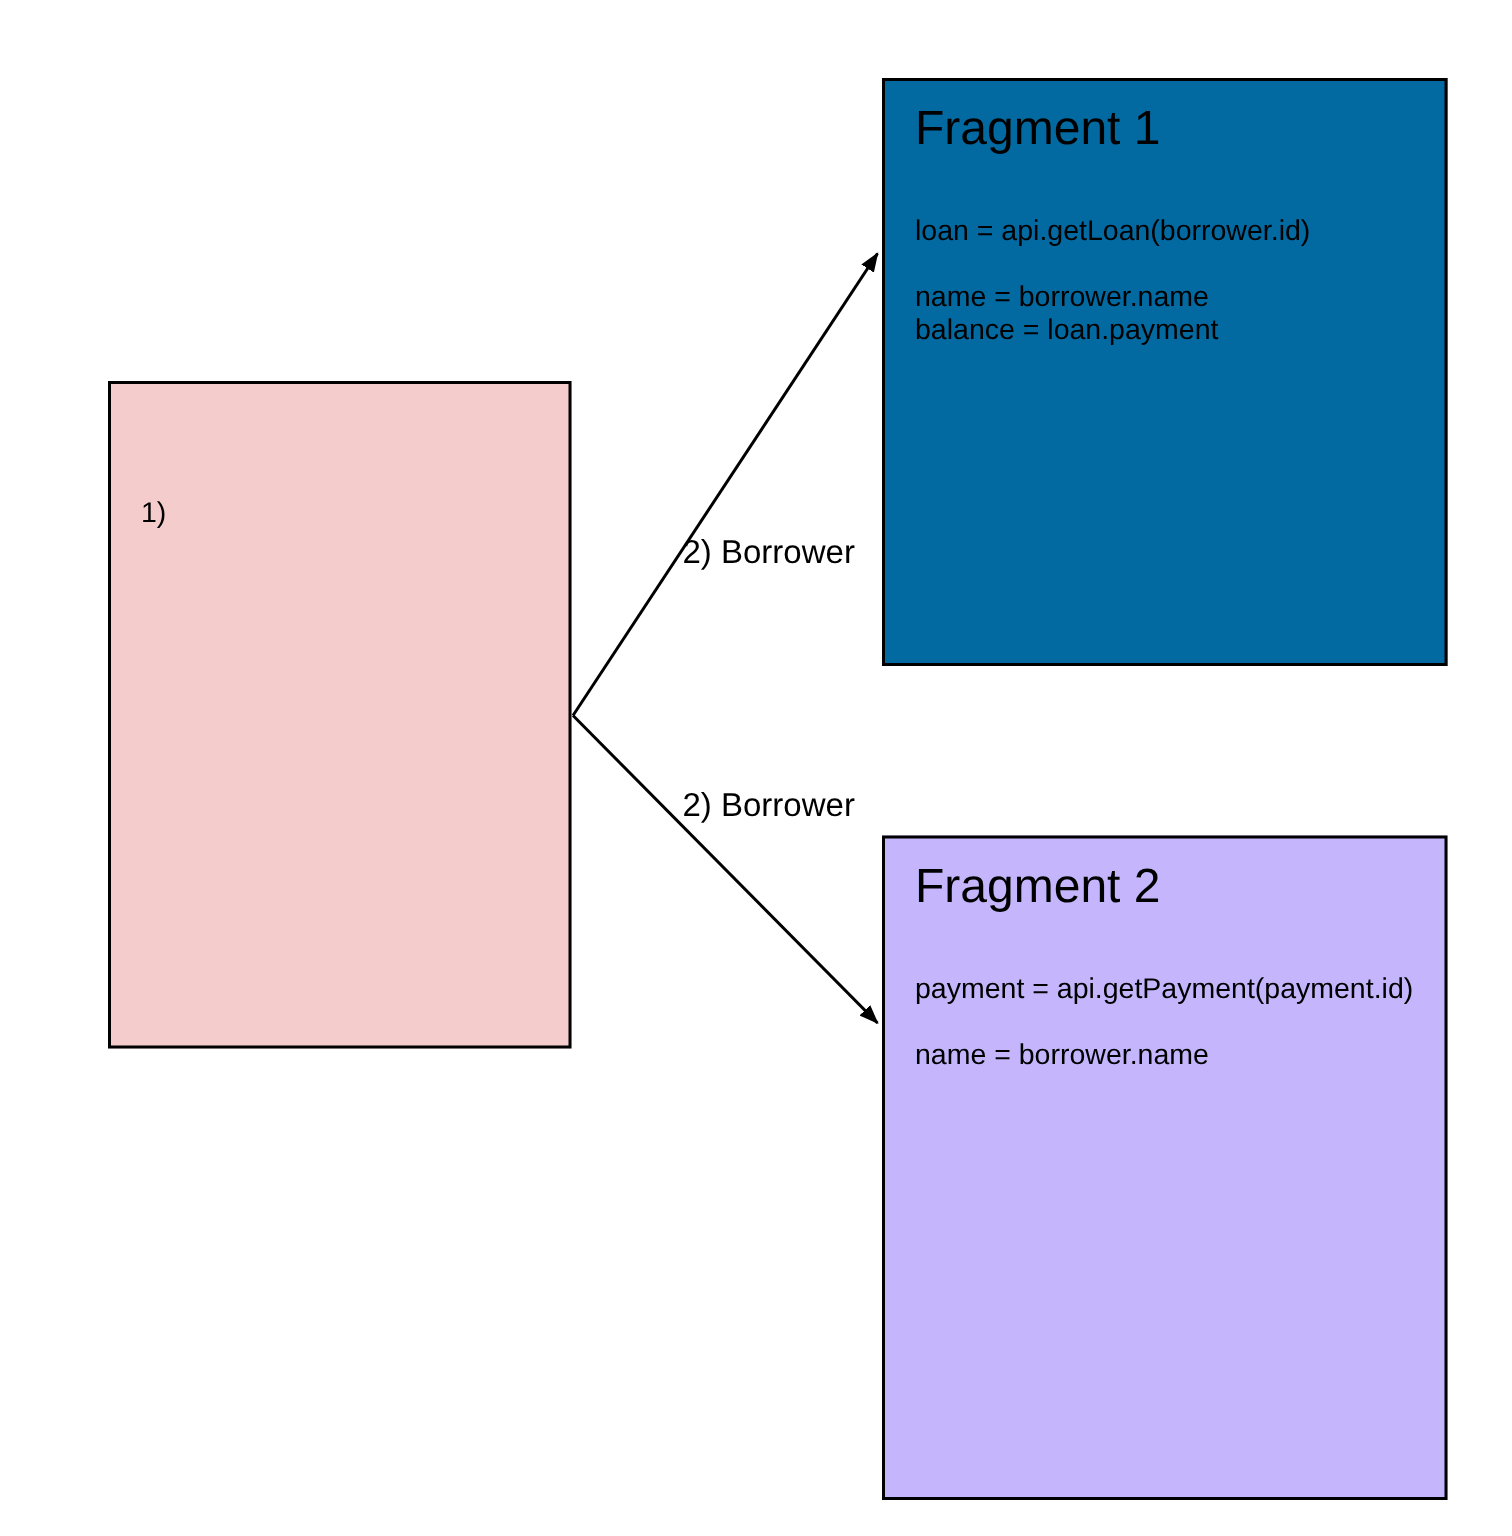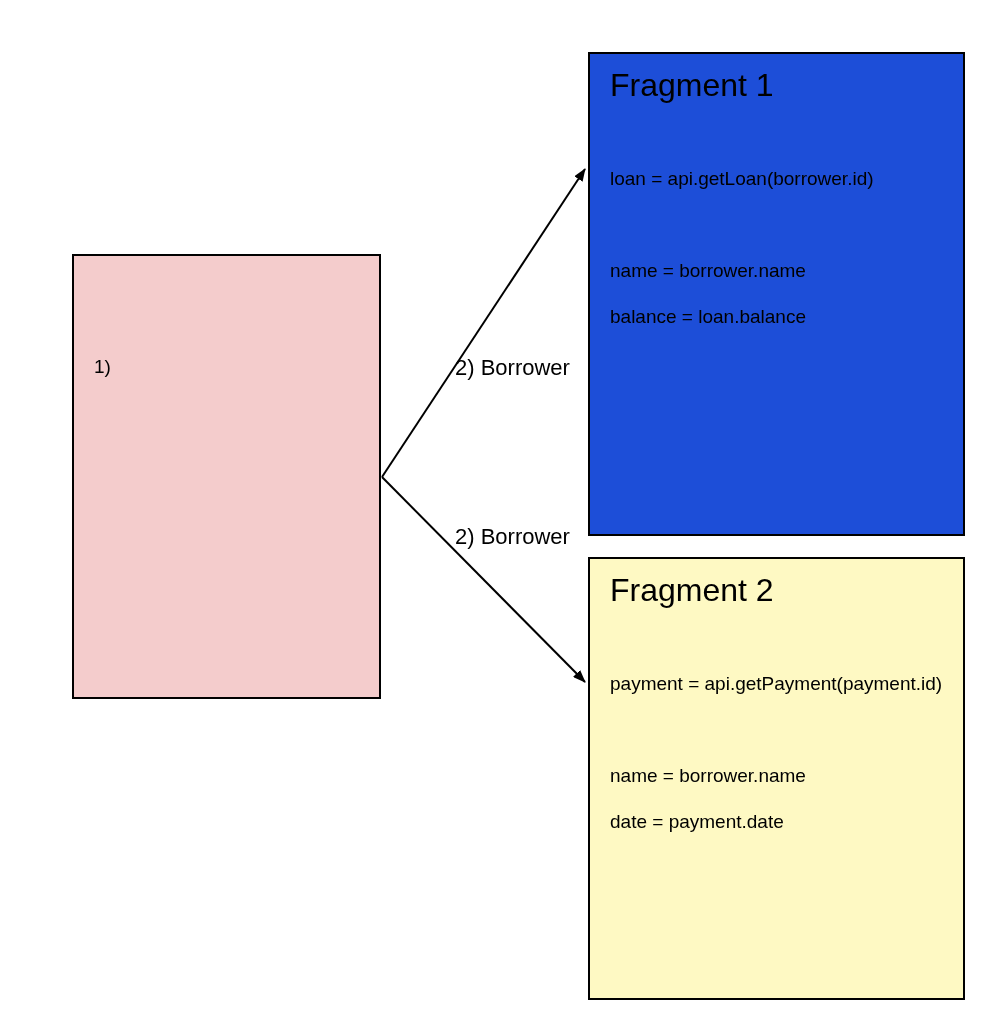--- a/index.html
+++ b/index.html
@@ -34,21 +34,20 @@
   }
   .node-body {
     position: absolute;
     left: 20px;
     font-size: 19px;
     line-height: 22px;
   }
   .body-line {
     min-height: 22px;
     white-space: nowrap;
-    margin-top: 24px;
   }
   #main-body   { top: 76px; }
   #frag1-body  { top: 90px; }
   #frag2-body  { top: 90px; }
 
   .edge-label {
     position: absolute;
     font-size: 22px;
     line-height: 22px;
     white-space: nowrap;
@@ -79,33 +78,32 @@
 
   <span class="edge-label" style="left:455px; top:357px;">2) Borrower</span>
   <span class="edge-label" style="left:455px; top:526px;">2) Borrower</span>
 
   <div class="node" style="left:72px; top:254px; width:309px; height:445px; background:#f4cccc;">
     <div class="node-body" id="main-body">
       <div class="body-line">1)</div>
     </div>
   </div>
 
-  <div class="node" style="left:588px; top:52px; width:377px; height:484px; background:#1d4ed8;">
+  <div class="node" style="left:588px; top:52px; width:377px; height:392px; background:#0369a1;">
     <div class="node-title">Fragment 1</div>
     <div class="node-body" id="frag1-body">
       <div class="body-line">loan = api.getLoan(borrower.id)</div>
       <div class="body-line"></div>
       <div class="body-line">name = borrower.name</div>
-      <div class="body-line">balance = loan.balance</div>
+      <div class="body-line">balance = loan.payment</div>
     </div>
   </div>
 
-  <div class="node" style="left:588px; top:557px; width:377px; height:443px; background:#fef9c3;">
+  <div class="node" style="left:588px; top:557px; width:377px; height:443px; background:#c4b5fd;">
     <div class="node-title">Fragment 2</div>
     <div class="node-body" id="frag2-body">
       <div class="body-line">payment = api.getPayment(payment.id)</div>
       <div class="body-line"></div>
       <div class="body-line">name = borrower.name</div>
-      <div class="body-line">date = payment.date</div>
     </div>
   </div>
 
 </div>
 
 </body></html>

